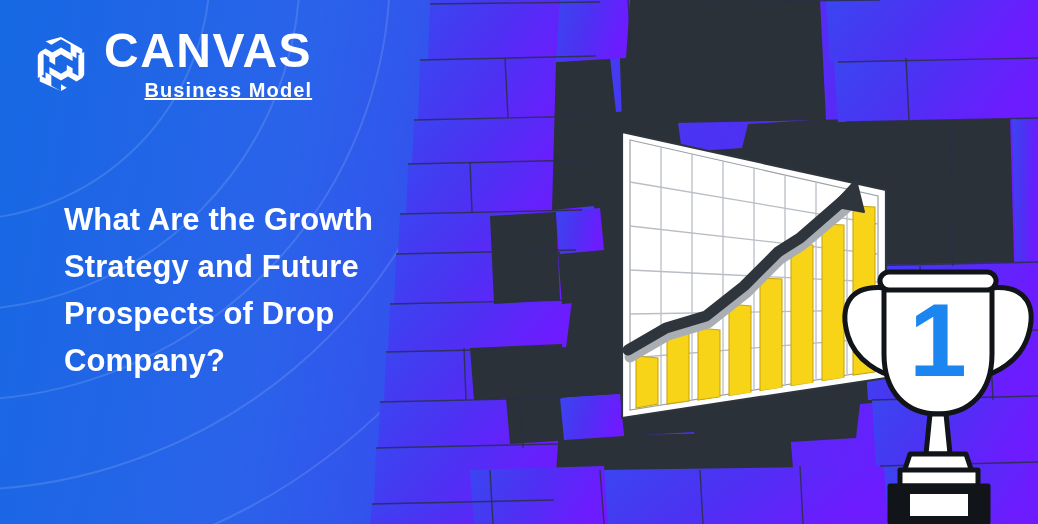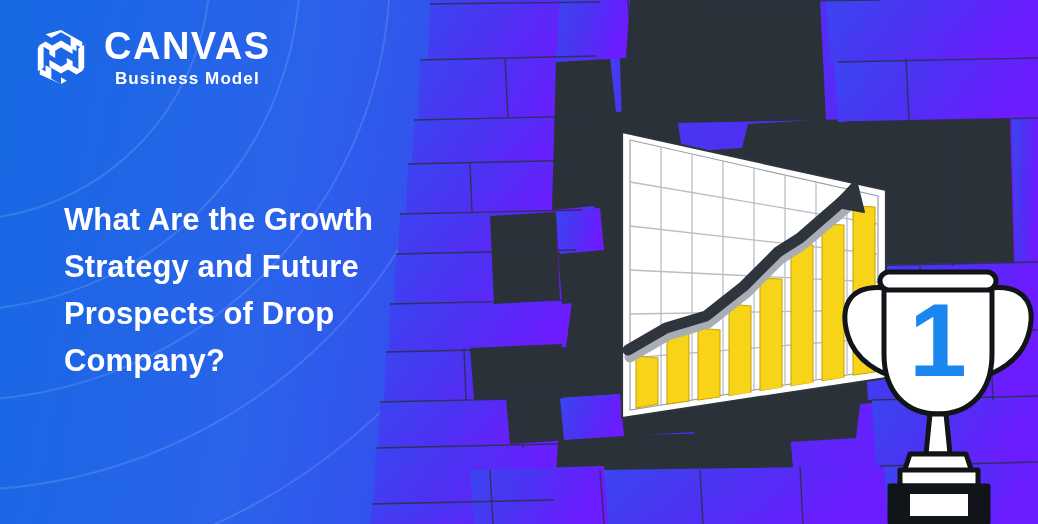--- a/index.html
+++ b/index.html
@@ -27,26 +27,26 @@
 
   
   #logo {
     position:absolute; left:32px; top:27px;
     display:flex; align-items:center; gap:14px;
     z-index:6;
   }
   #logo-mark { width:58px; height:60px; flex:none; }
   #logo-text { display:flex; flex-direction:column; line-height:1; }
   #logo-title {
-    font-size:38px; font-weight:700; color:#ffffff;
+    font-size:48px; font-weight:700; color:#ffffff;
     letter-spacing:1.5px;
   }
   #logo-sub {
-    font-size:17px; font-weight:600; color:#ffffff;
-    letter-spacing:1.1px; margin-top:5px; text-align:center;
+    font-size:20px; font-weight:600; color:#ffffff;
+    letter-spacing:1.1px; margin-top:5px; text-align:right;text-decoration:underline;
   }
 
   
   #headline {
     position:absolute; left:32px; top:196px; width:420px;
     z-index:6;
     color:#ffffff;
     font-size:31px;
     font-weight:700;
     line-height:1.52;

